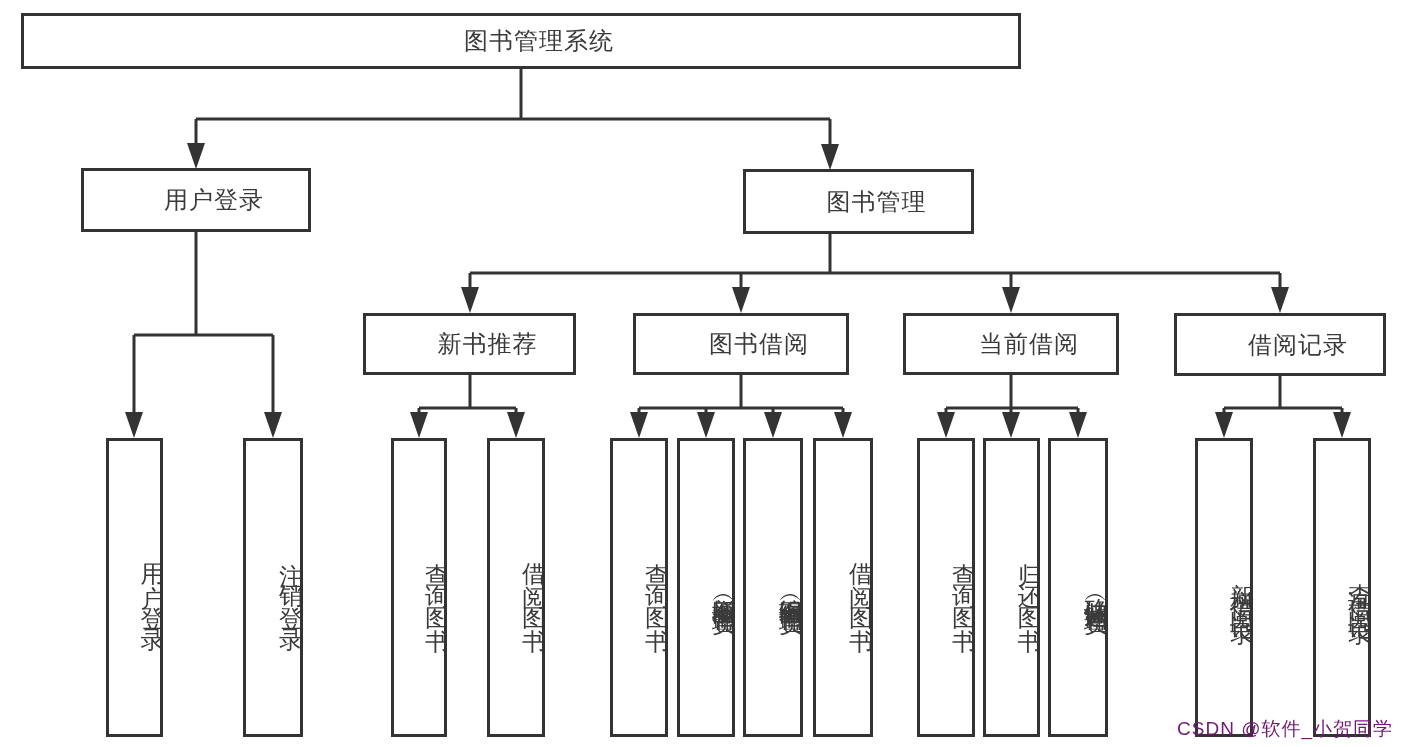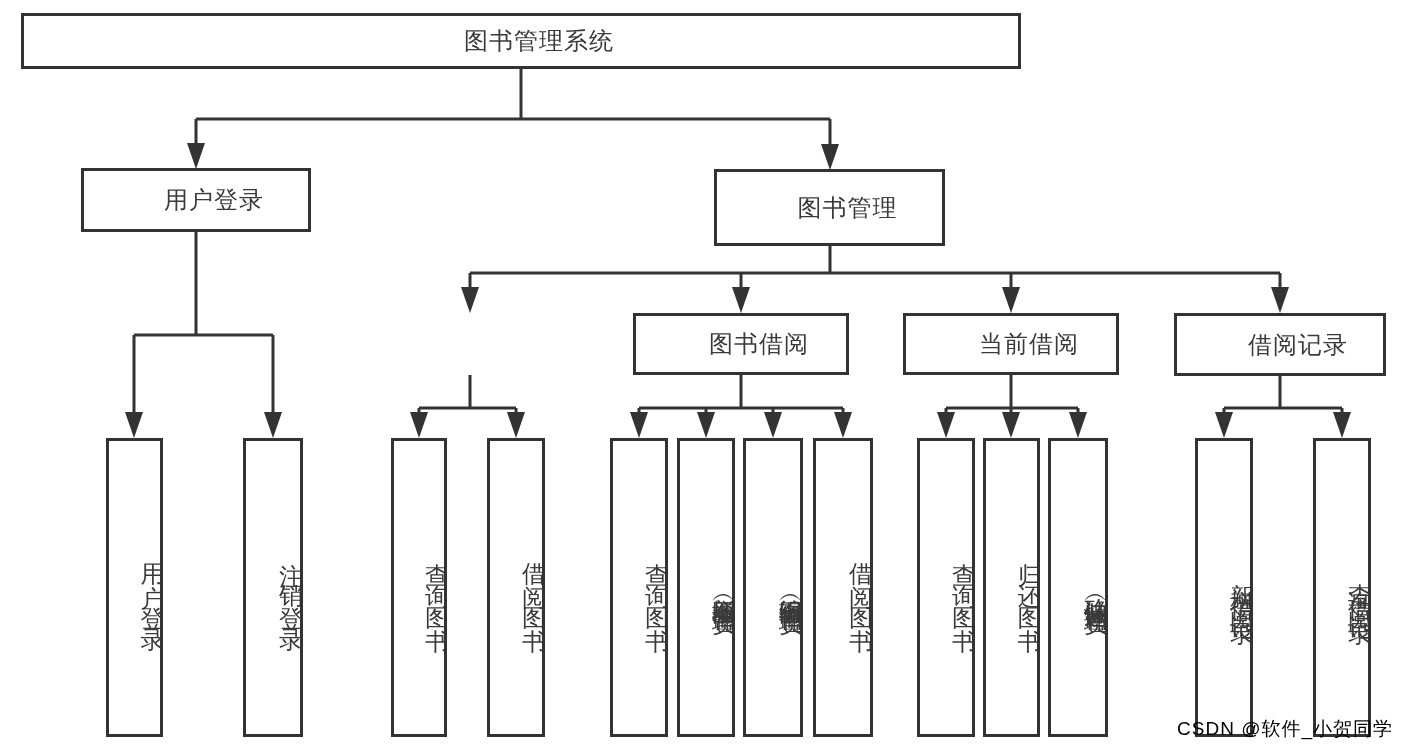--- a/index.html
+++ b/index.html
@@ -17,21 +17,21 @@
   .hnode{font-size:24px;letter-spacing:1px;white-space:nowrap;}
   .vnode{overflow:hidden;}
   .vlabel{
     writing-mode:vertical-rl;text-orientation:mixed;
     font-size:24px;line-height:1;display:block;
   }
   .vt-loose{letter-spacing:22px;}
   .vt-med{letter-spacing:8px;}
   .vt-tight{letter-spacing:2px;}
   .watermark{
-    position:absolute;right:12px;bottom:5px;font-size:19px;color:#000000;
+    position:absolute;right:12px;bottom:5px;font-size:19px;color:#701a75;
     letter-spacing:1px;white-space:nowrap;
   }
 </style>
 </head>
 <body>
 
 <div id="stage">
 
   <svg class="edges" viewBox="0 0 1405 747">
     <path d="M521,69 V119 M196,119 H830 M196,119 V145 M830,119 V146
@@ -58,22 +58,23 @@
     <polygon points="937,412 955,412 946,438"></polygon>
     <polygon points="1002,412 1020,412 1011,438"></polygon>
     <polygon points="1069,412 1087,412 1078,438"></polygon>
     <polygon points="1215,412 1233,412 1224,438"></polygon>
     <polygon points="1333,412 1351,412 1342,438"></polygon>
   </svg>
 
   <div class="hnode" style="left:21px;top:13px;width:1000px;height:56px">图书管理系统</div>
 
   <div class="hnode" style="left:81px;top:168px;width:230px;height:64px">用户登录</div>
-  <div class="hnode" style="left:714px;top:169px;width:231px;height:77px">图书管理</div>
+  <div class="hnode" style="left:743px;top:169px;width:231px;height:65px">图书管理</div>
 
+  <div class="hnode" style="left:363px;top:313px;width:213px;height:62px">新书推荐</div>
   <div class="hnode" style="left:633px;top:313px;width:216px;height:62px">图书借阅</div>
   <div class="hnode" style="left:903px;top:313px;width:216px;height:62px">当前借阅</div>
   <div class="hnode" style="left:1174px;top:313px;width:212px;height:63px">借阅记录</div>
 
   <div class="vnode" style="left:106px;top:438px;width:57px;height:299px">
     <span class="vlabel vt-loose">用户登录</span>
   </div>
   <div class="vnode" style="left:243px;top:438px;width:60px;height:299px">
     <span class="vlabel vt-loose">注销登录</span>
   </div>

